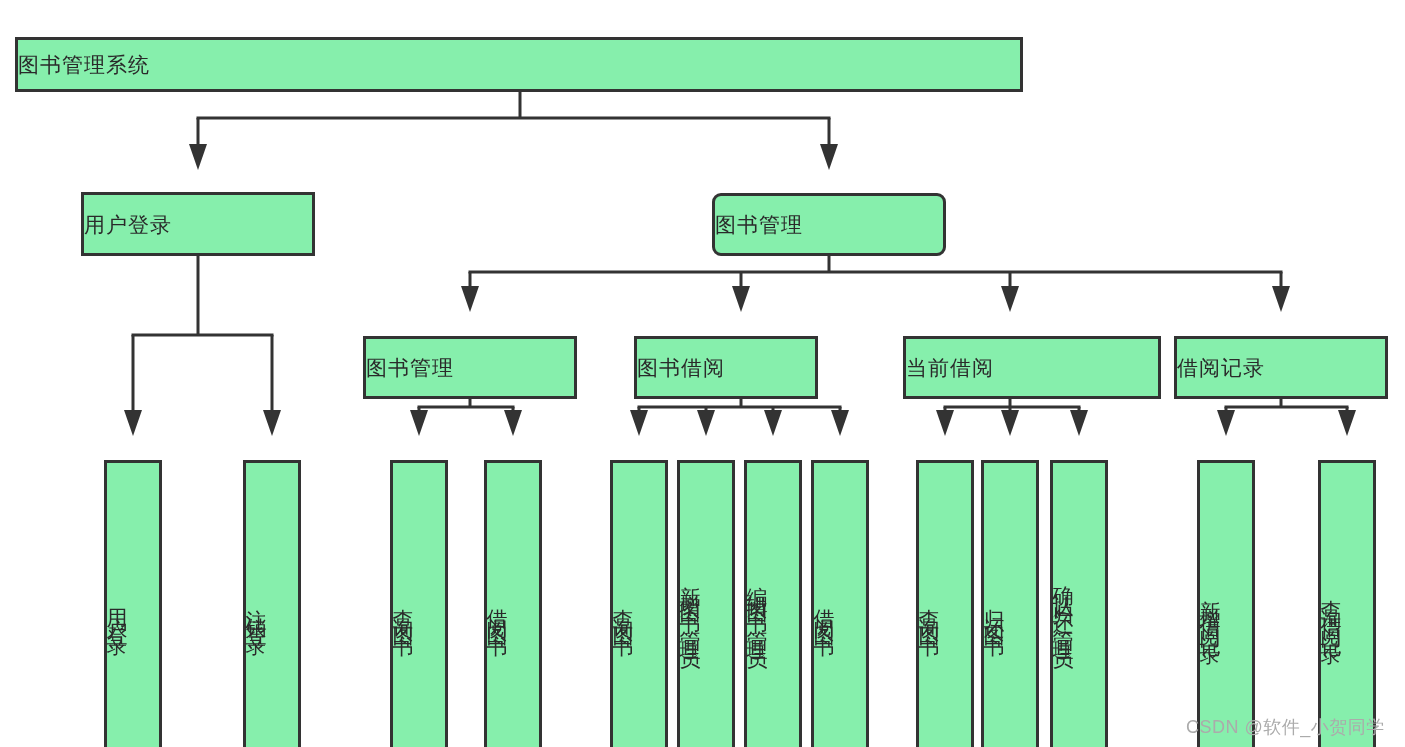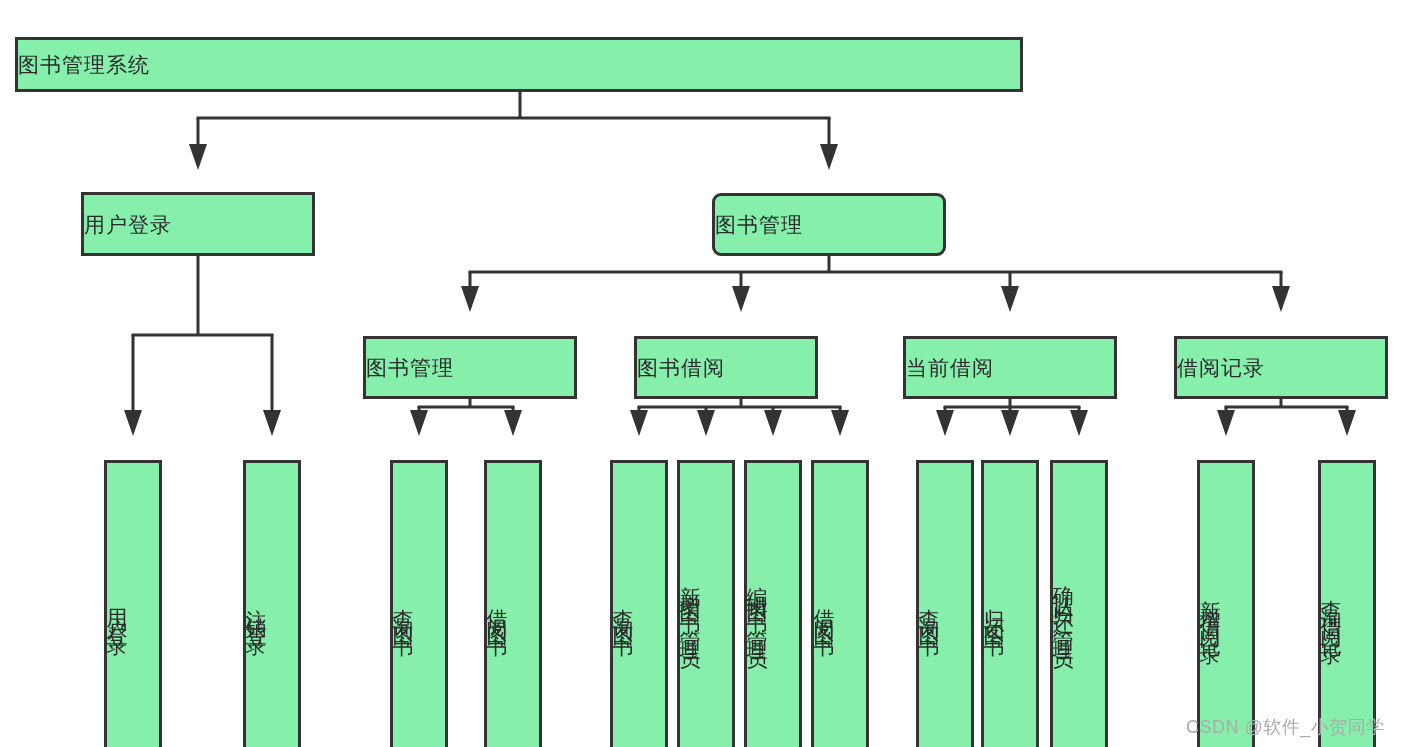--- a/index.html
+++ b/index.html
@@ -137,21 +137,21 @@
   <div class="box" style="left:712px;top:169px;width:234px;height:63px;border-radius:9px;">
     <span>图书管理</span>
   </div>
 
   <div class="box" style="left:363px;top:312px;width:214px;height:63px;">
     <span>图书管理</span>
   </div>
   <div class="box" style="left:634px;top:312px;width:184px;height:63px;">
     <span>图书借阅</span>
   </div>
-  <div class="box" style="left:903px;top:312px;width:214px;height:63px;">
+  <div class="box" style="left:903px;top:312px;width:258px;height:63px;">
     <span>当前借阅</span>
   </div>
   <div class="box" style="left:1174px;top:312px;width:214px;height:63px;">
     <span>借阅记录</span>
   </div>
 
   <div class="box leaf" style="left:104px;top:436px;width:58px;height:299px;">
     <span>用户登录</span>
   </div>
   <div class="box leaf" style="left:243px;top:436px;width:58px;height:299px;">

